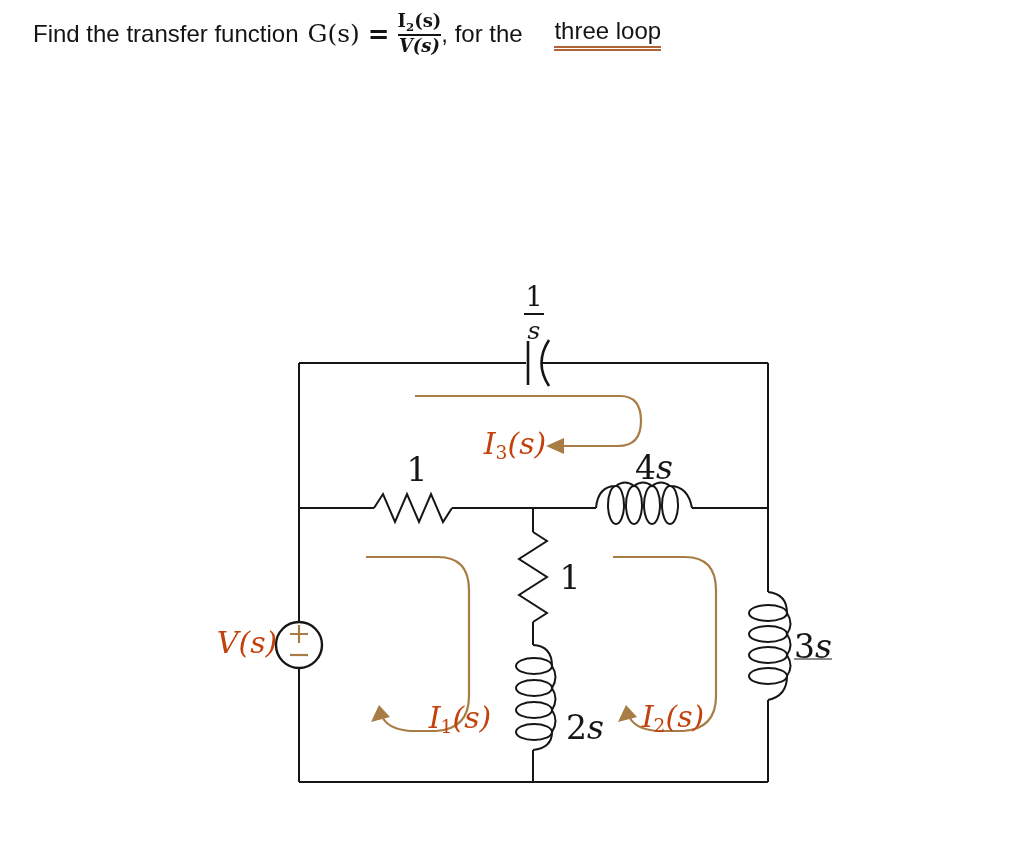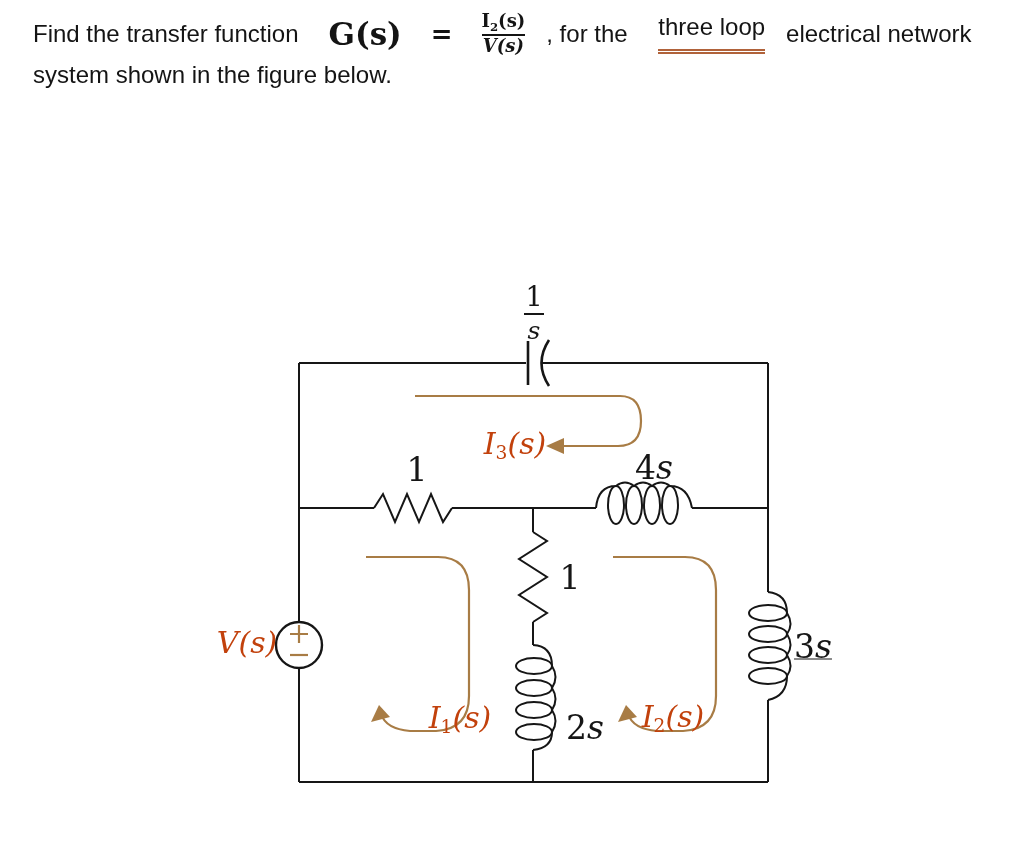--- a/index.html
+++ b/index.html
@@ -2,31 +2,31 @@
 <html><head>
 <meta charset="utf-8">
 <style>
   html,body{margin:0;padding:0;background:#fff;}
   .page{position:relative;width:1024px;height:854px;background:#fff;overflow:hidden;
         font-family:"Liberation Sans",sans-serif;color:#141414;}
   svg{position:absolute;left:0;top:0;}
 
   
   .title-block{position:absolute;left:33px;top:12px;}
-  .t-line1{display:flex;align-items:center;font-size:24px;white-space:nowrap;gap:21px;}
+  .t-line1{display:flex;align-items:center;font-size:24px;white-space:nowrap;}
   .t-line2{font-size:24px;margin-top:5px;}
-  .f-lhs{font-family:"DejaVu Serif",serif;font-weight:bold;font-size:31px;margin:0 8px 0 9px;}
+  .f-lhs{font-family:"DejaVu Serif",serif;font-weight:normal;font-size:25px;margin:0 8px 0 9px;}
   .f-eq{font-family:"DejaVu Serif",serif;font-weight:bold;font-size:26px;margin-right:8px;}
   .frac{display:inline-flex;flex-direction:column;align-items:center;line-height:1.05;
         font-family:"DejaVu Serif",serif;font-weight:bold;font-size:18px;}
   .frac .bar{border-top:2px solid #141414;align-self:stretch;margin:1px 0;}
   .frac .den{font-style:italic;}
   .fsub{font-size:0.65em;vertical-align:-0.3em;}
-  .u-double{border-bottom:5px double #b0623a;padding-bottom:8px;margin:0 0;}
-  .t-mid{margin-right:3px;}
+  .u-double{border-bottom:5px double #b0623a;padding-bottom:1px;margin:0 8px;}
+  .t-mid{margin-right:17px;}
   .t-mid::after{content:"\00a0";}
 
   
   .clabel{position:absolute;transform:translate(-50%,-50%);font-family:"DejaVu Serif",serif;
           color:#161616;white-space:nowrap;line-height:1;}
   .cval{font-size:33px;}
   .cunit{font-size:33px;font-style:italic;}
   .brown{color:#c2410c;font-style:italic;font-size:30px;}
   .lsub{font-size:0.62em;font-style:normal;vertical-align:-0.28em;}
   .capfrac{display:flex;flex-direction:column;align-items:center;line-height:1;}
@@ -44,23 +44,21 @@
       <span>Find the transfer function</span>
       <span class="f-lhs">G(s)</span>
       <span class="f-eq">=</span>
       <span class="frac">
         <span class="num"><span>I</span><span class="fsub">2</span><span>(s)</span></span>
         <span class="bar"></span>
         <span class="den">V(s)</span>
       </span>
       <span class="t-mid">, for the</span>
       <span class="u-double">three loop</span>
-      <span>electrical network</span>
     </div>
-    <div class="t-line2">system shown in the figure below.</div>
   </div>
 
   <svg width="1024" height="854" viewBox="0 0 1024 854">
 
     <g fill="none" stroke-width="2" stroke="#161616">
       <path d="M299,363 H526 M542,363 H768 M299,363 V622 M299,668 V782 M768,363 V592 M768,700 V782 M299,782 H768"></path>
       <path d="M299,508 H374 M452,508 H596 M692,508 H768"></path>
       <path d="M533,508 V532 M533,622 V645 M533,750 V782"></path>
 
       <path stroke-width="2.6" d="M528,341 V385"></path>

